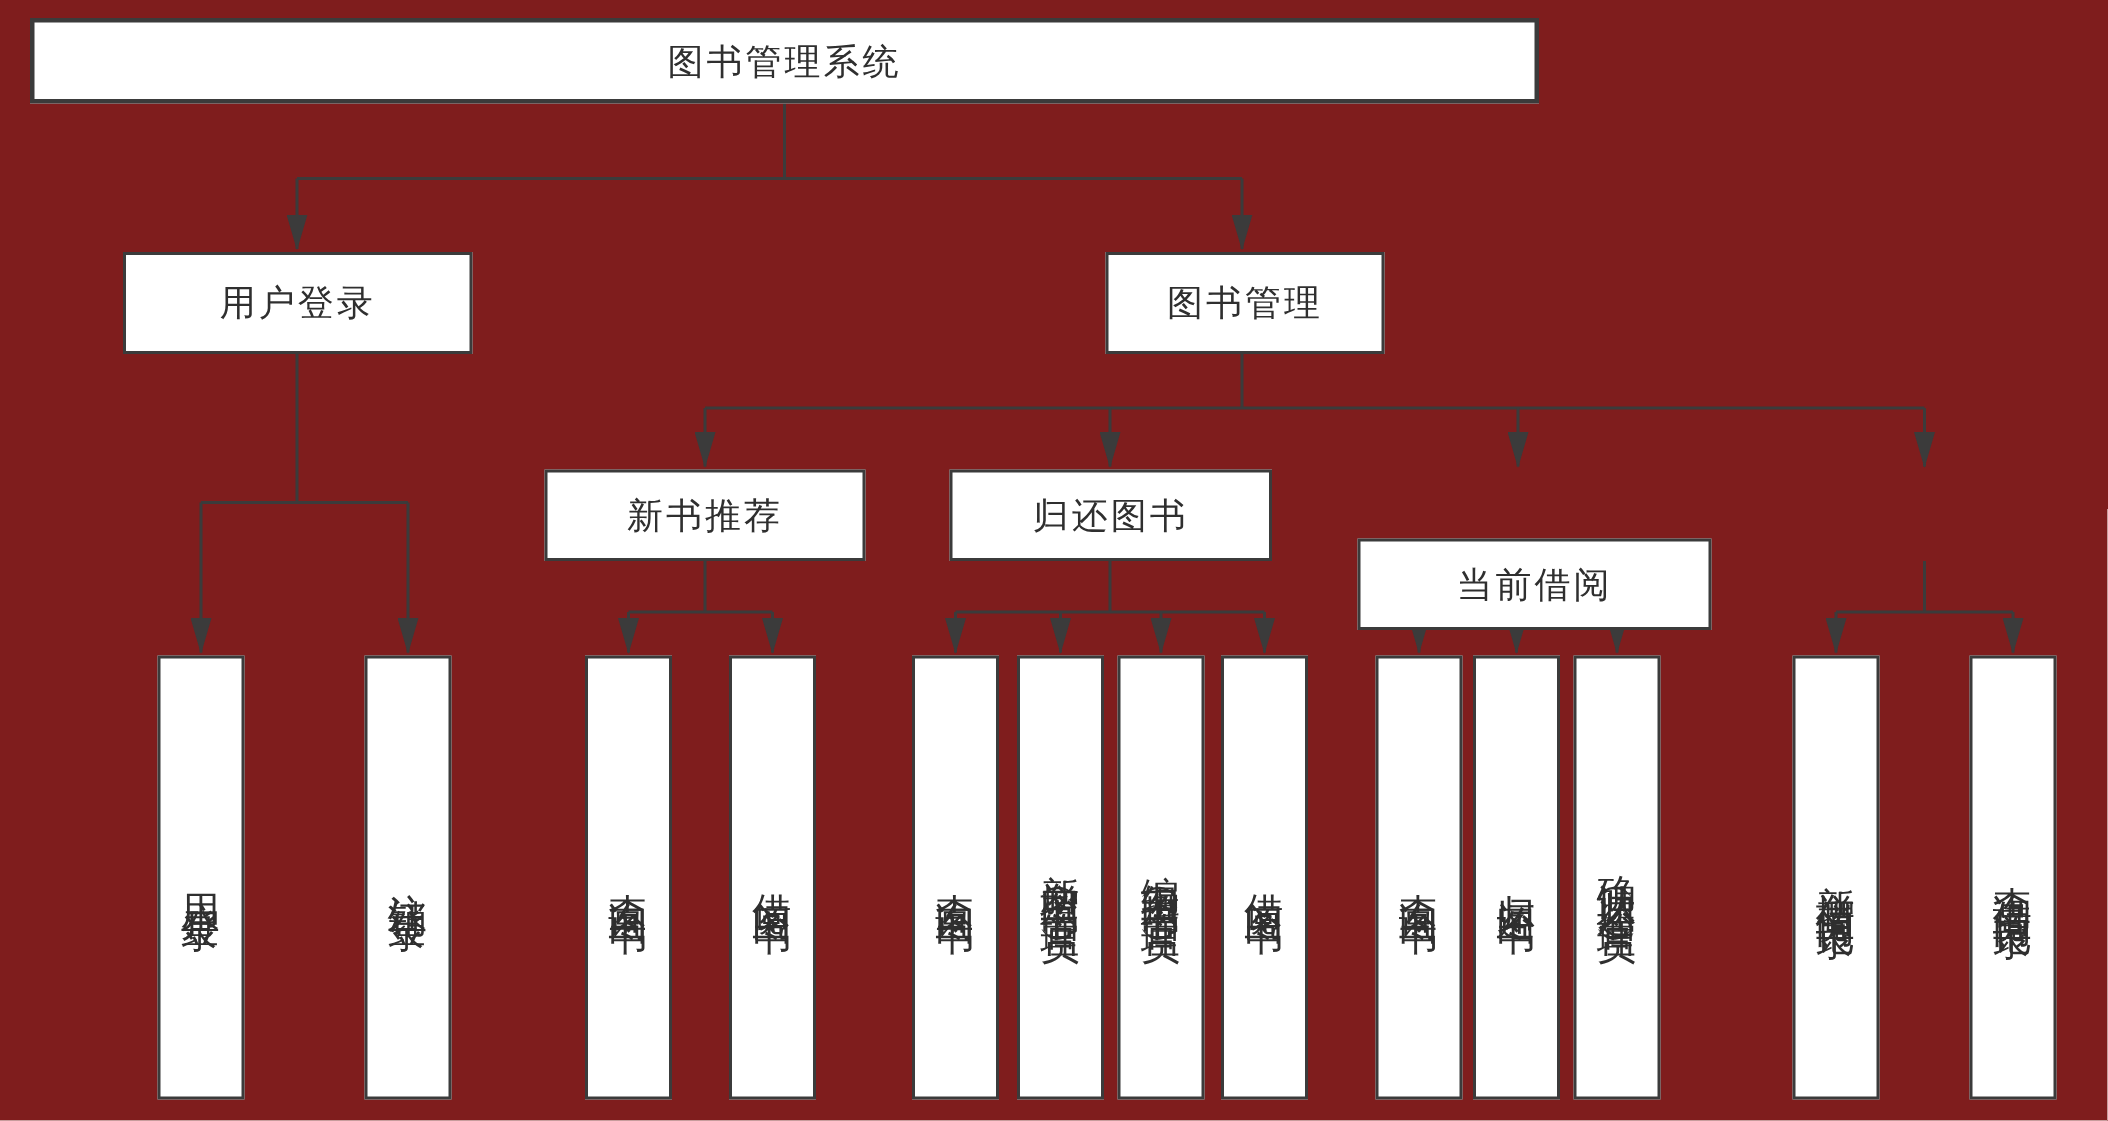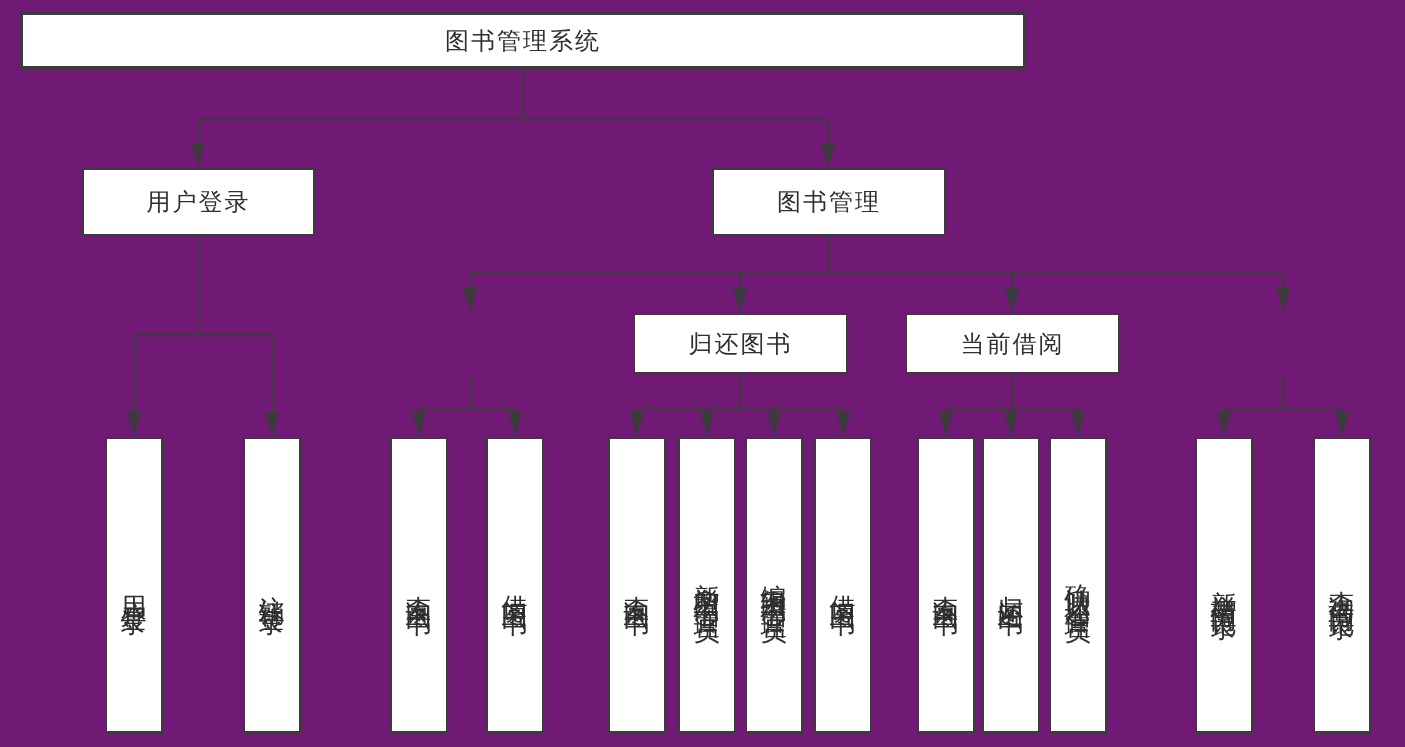--- a/index.html
+++ b/index.html
@@ -1,19 +1,19 @@
 <!DOCTYPE html>
 <html><head>
 <meta charset="utf-8">
 <style>
   html,body{margin:0;padding:0;background:#ffffff;}
   #stage{
     position:relative;
     width:1405px;height:747px;
-    background:#701a75;
+    background:#7f1d1d;
     font-family:"Liberation Sans",sans-serif;
     overflow:hidden;
   }
   #lines{position:absolute;left:0;top:0;z-index:1;}
   .node{
     position:absolute;
     box-sizing:border-box;
     background:#ffffff;
     border:2px solid #3b3b3b;
     display:flex;align-items:center;justify-content:center;
@@ -94,28 +94,31 @@
     </g>
   </svg>
 
   <div class="node root" style="left:20px;top:12px;width:1006px;height:57px;">
     <span class="hlabel">图书管理系统</span>
   </div>
 
   <div class="node lvl2" style="left:82px;width:233px;">
     <span class="hlabel">用户登录</span>
   </div>
-  <div class="node lvl2" style="left:712px;width:234px;align-items:center;">
+  <div class="node lvl2" style="left:737px;width:186px;align-items:center;">
     <span class="hlabel">图书管理</span>
   </div>
 
+  <div class="node lvl3" style="left:363px;width:214px;">
+    <span class="hlabel">新书推荐</span>
+  </div>
   <div class="node lvl3" style="left:633px;width:215px;">
     <span class="hlabel">归还图书</span>
   </div>
-  <div class="node lvl3" style="left:905px;width:215px;">
+  <div class="node lvl3" style="left:905px;width:236px;margin-top:46px;">
     <span class="hlabel">当前借阅</span>
   </div>
 
   <div class="node vnode" style="left:105px;">
     <span class="vlabel">用户登录</span>
   </div>
   <div class="node vnode" style="left:243px;">
     <span class="vlabel">注销登录</span>
   </div>
 

